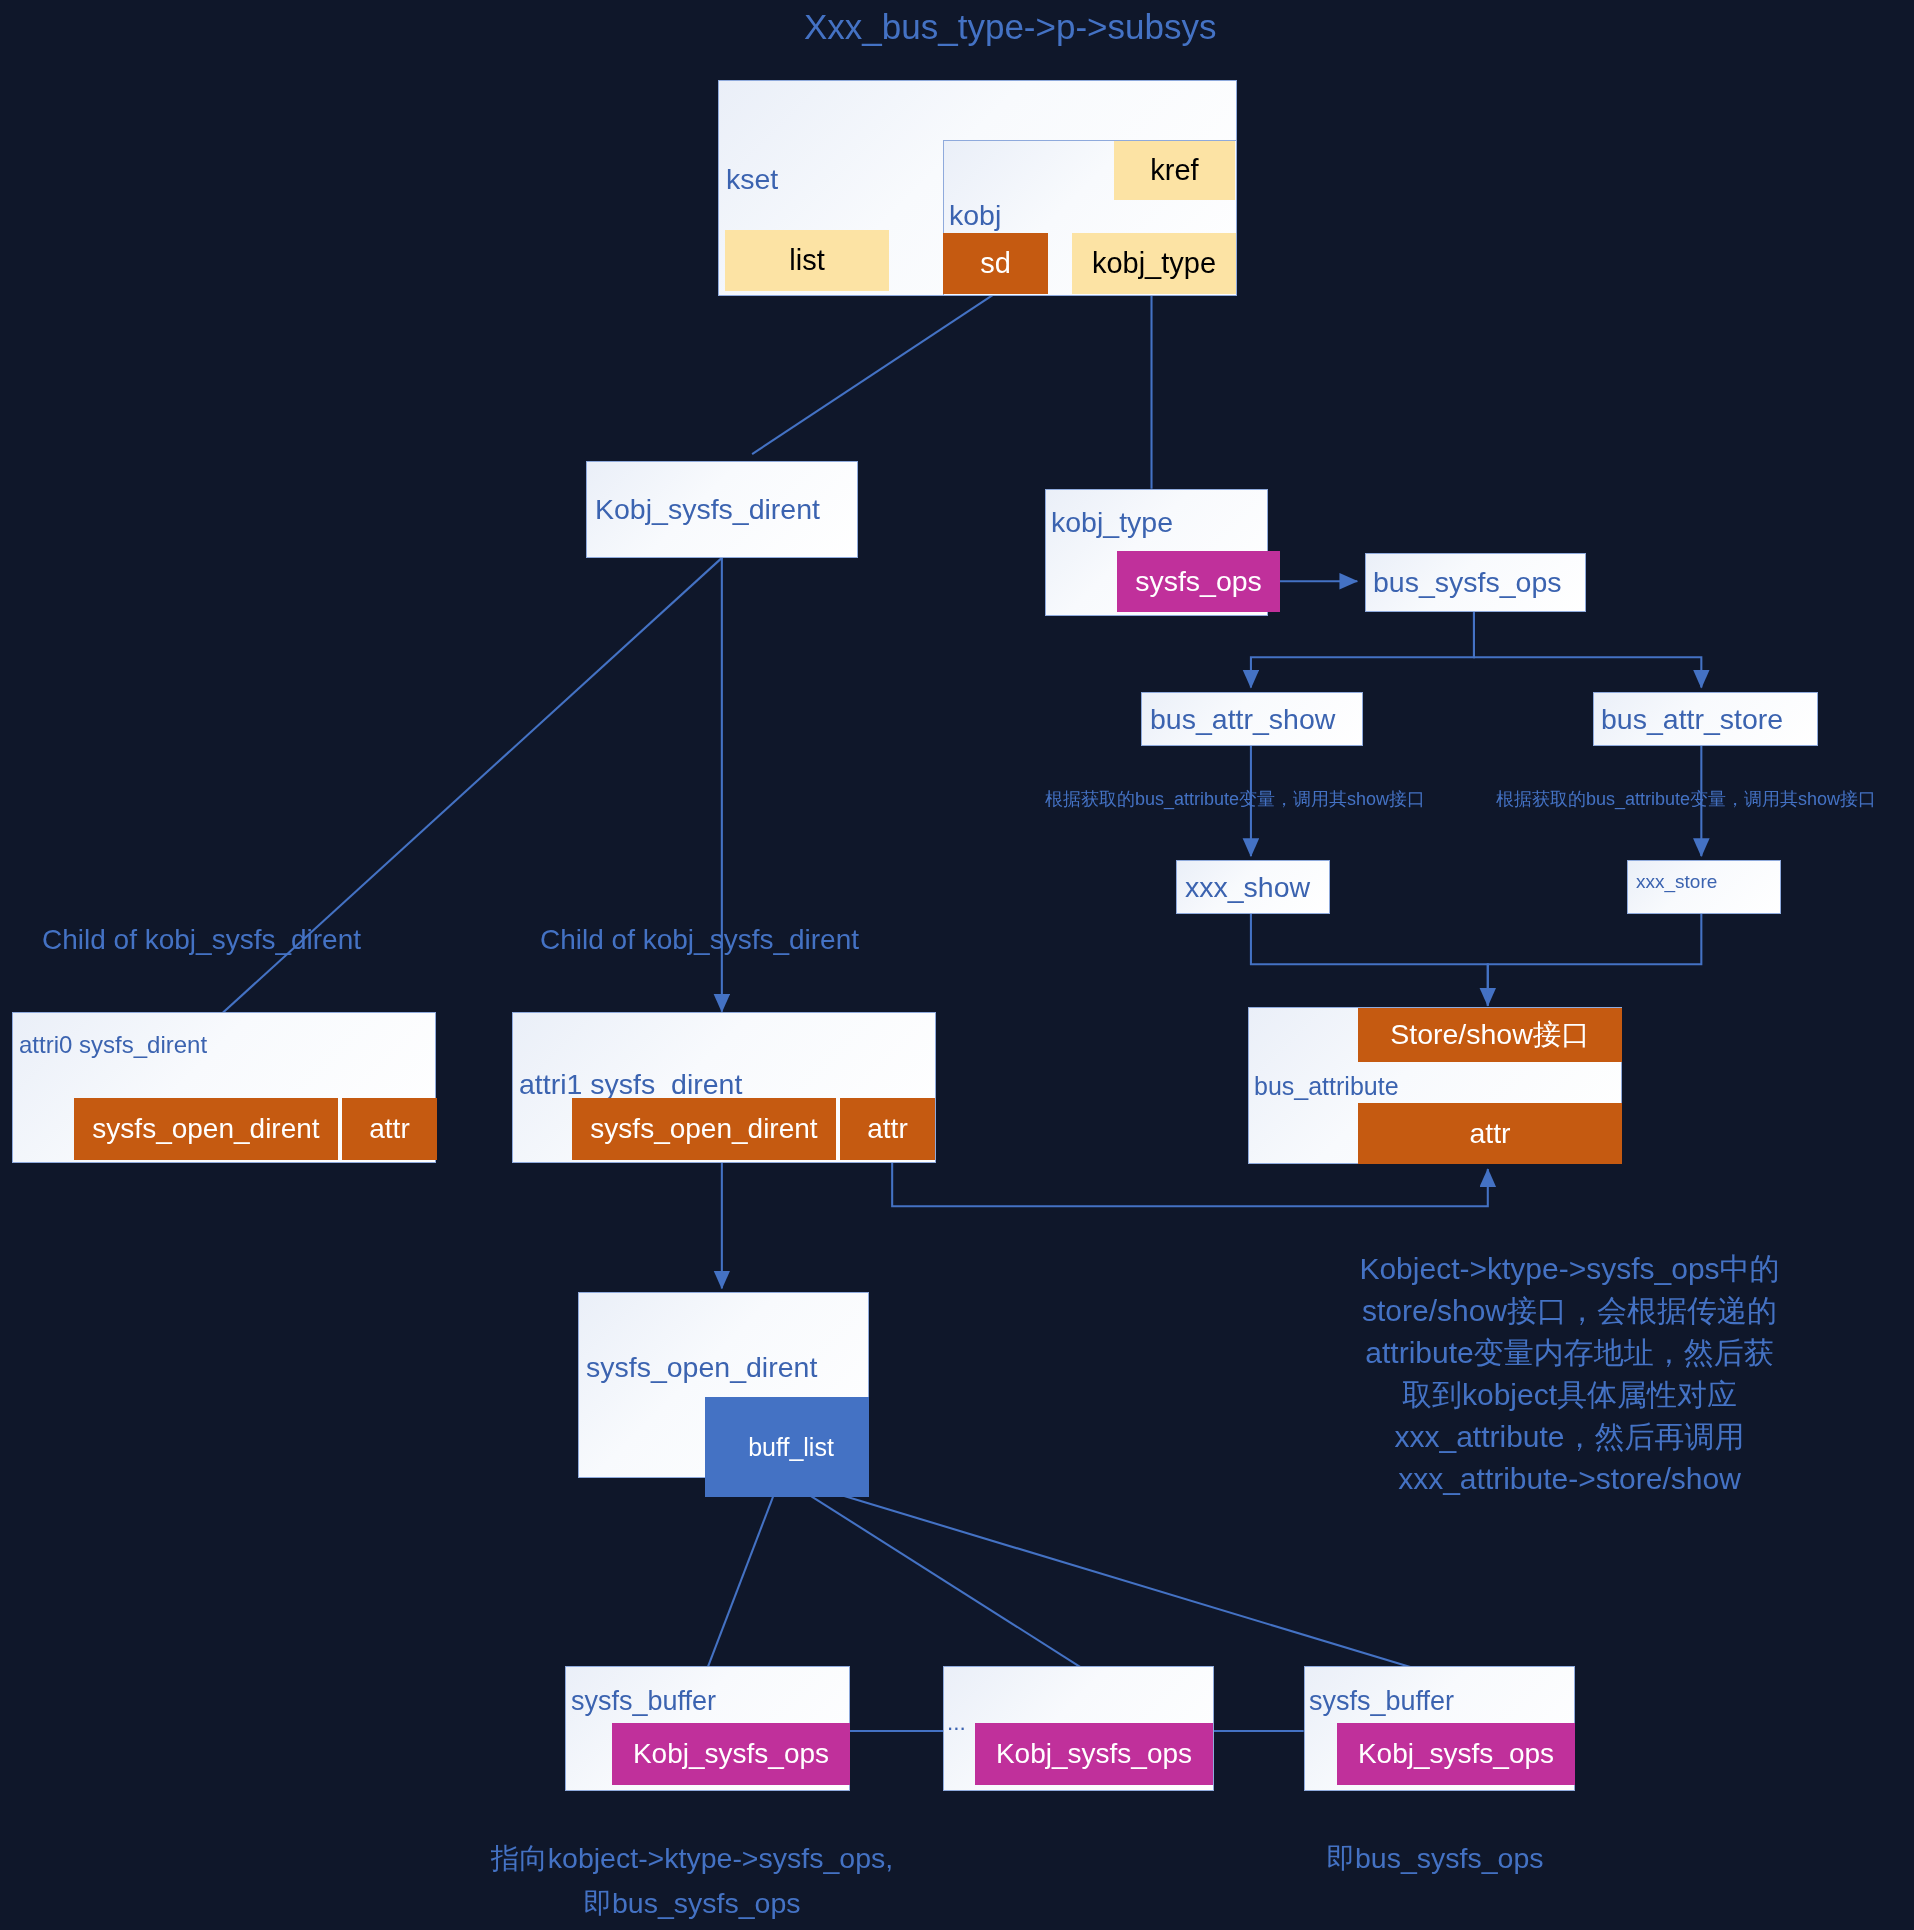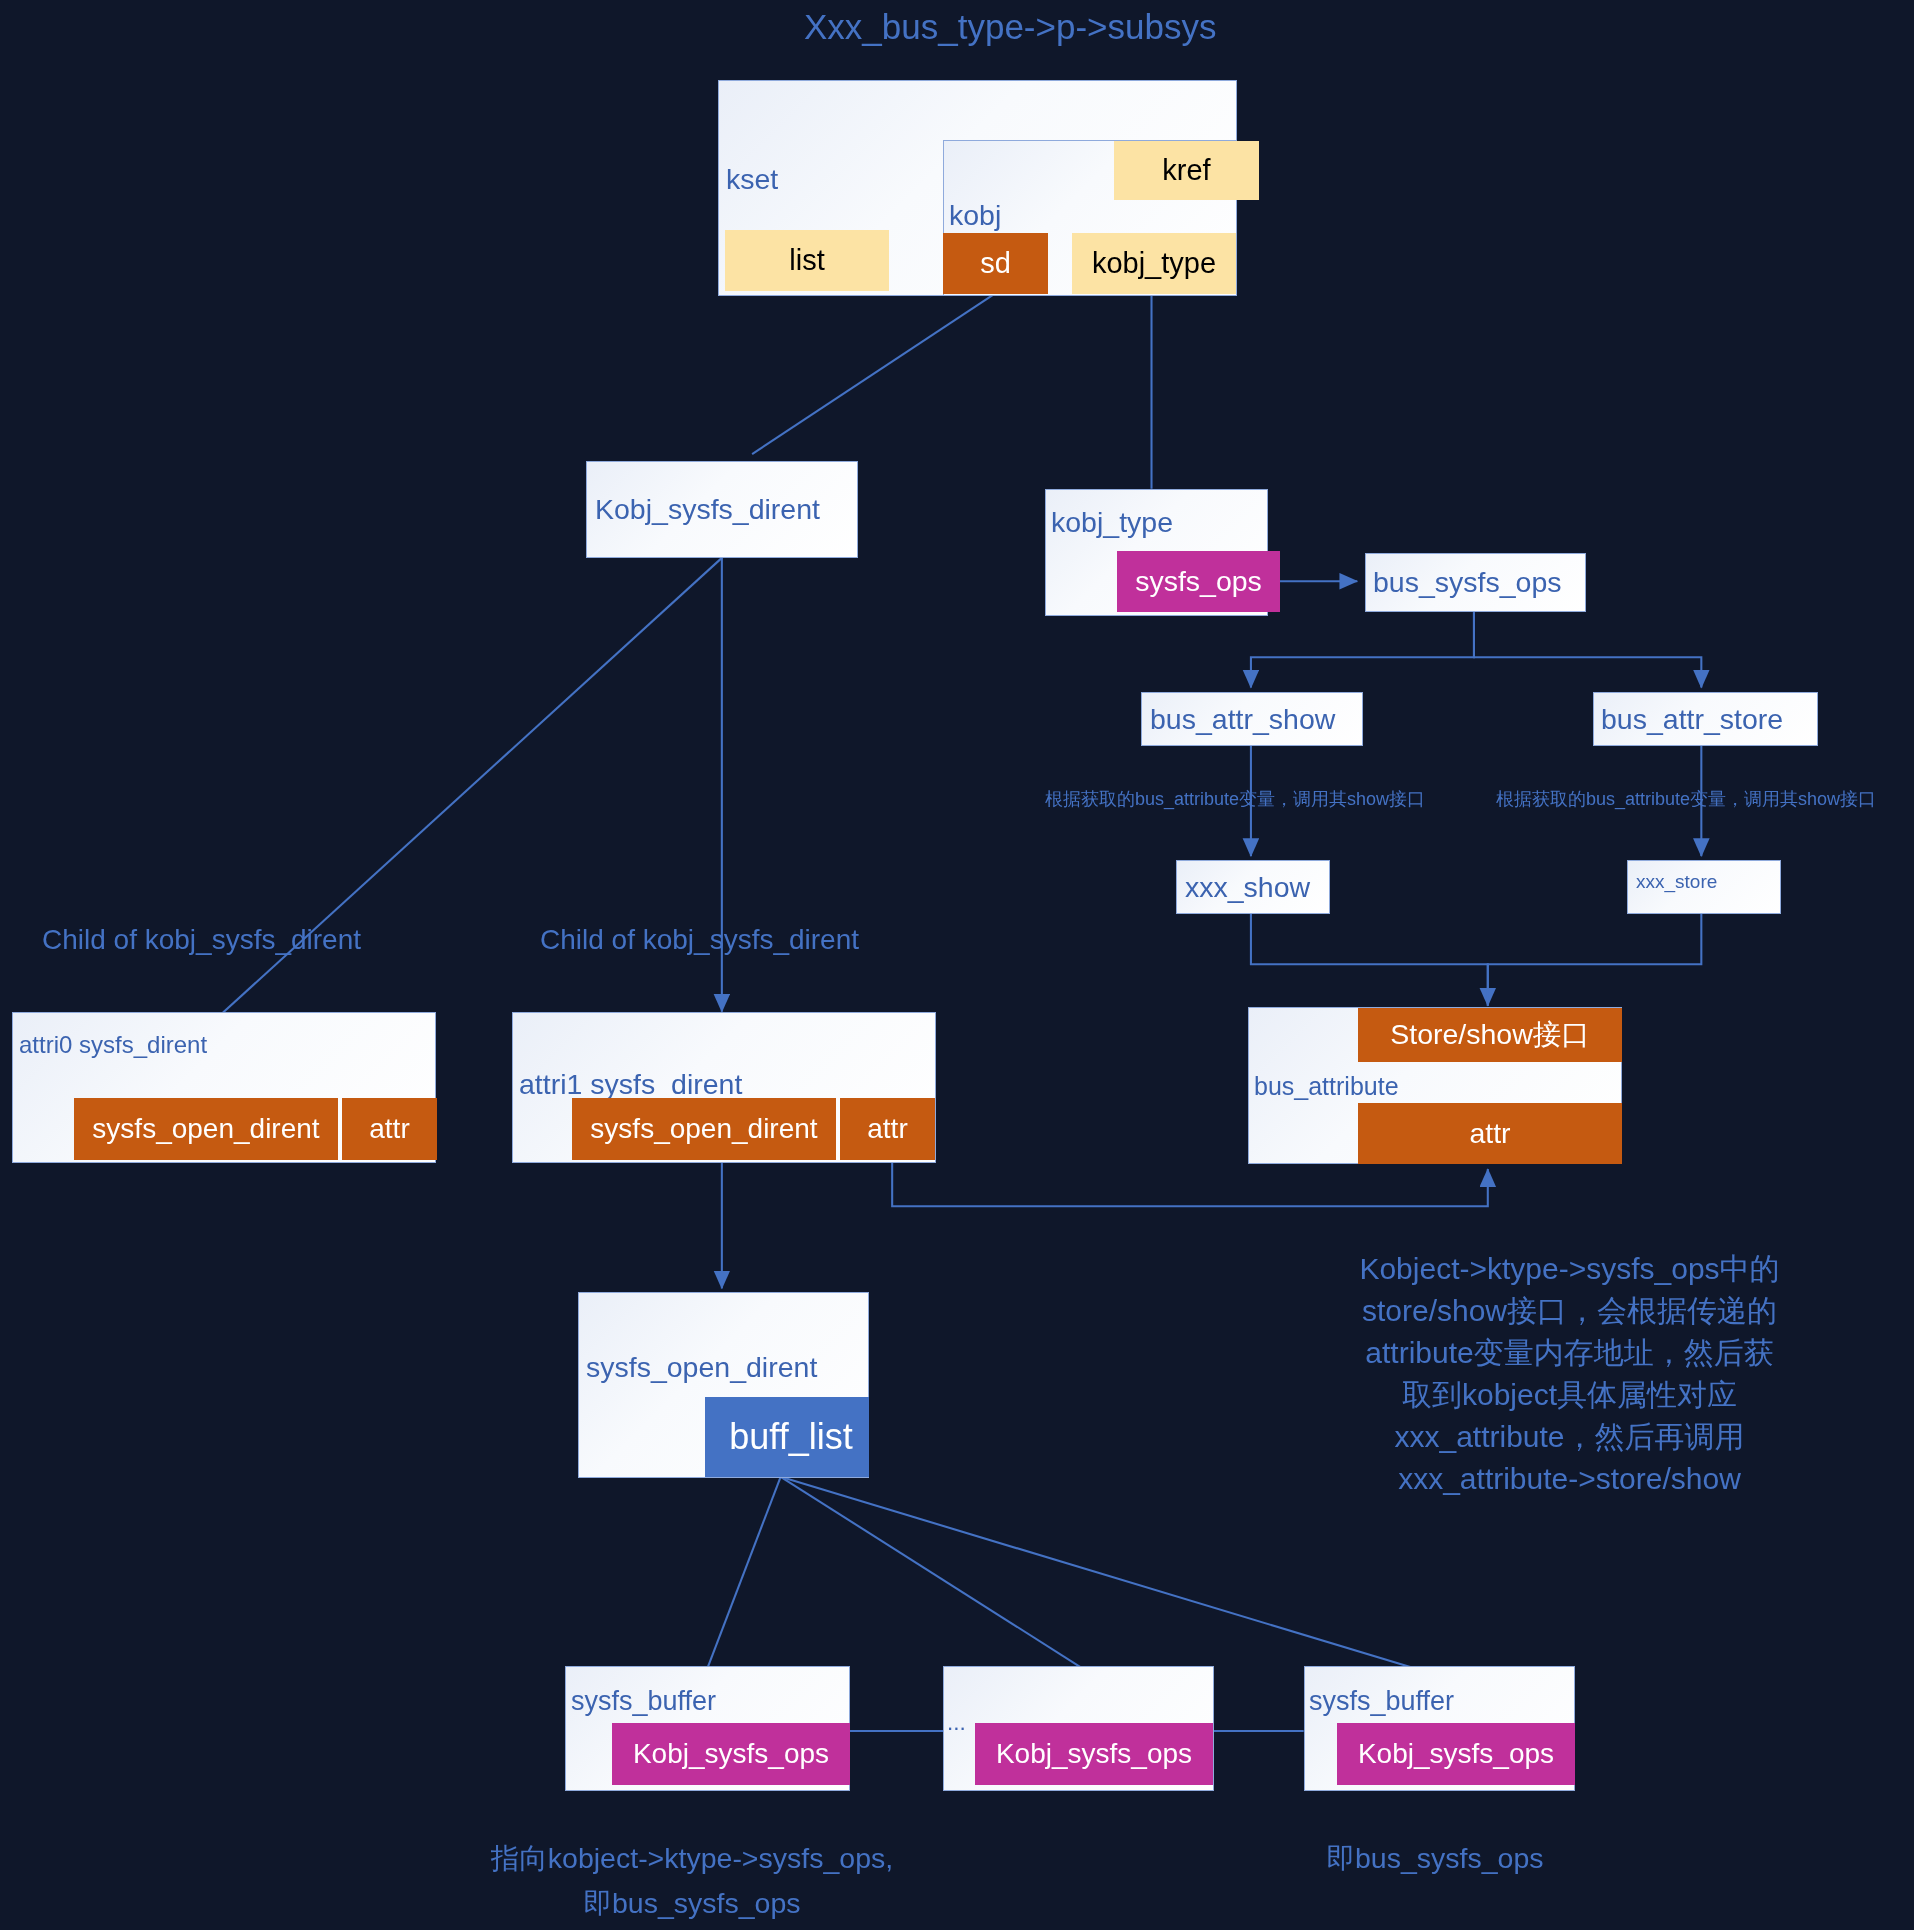--- a/index.html
+++ b/index.html
@@ -64,21 +64,21 @@
   </svg>
 
   <div class="lbl title" style="left:804px;top:7px;">Xxx_bus_type-&gt;p-&gt;subsys</div>
 
   <div class="box" style="left:718px;top:80px;width:519px;height:216px;"></div>
   <div class="lbl" style="left:726px;top:163px;font-size:28.5px;">kset</div>
   <div class="sub yel" style="left:725px;top:230px;width:164px;height:61px;font-size:29px;">list</div>
 
   <div class="box" style="left:943px;top:140px;width:294px;height:156px;"></div>
   <div class="lbl" style="left:949px;top:199px;font-size:28.5px;">kobj</div>
-  <div class="sub yel" style="left:1114px;top:141px;width:145px;height:59px;font-size:29px;">kref</div>
+  <div class="sub yel" style="left:1114px;top:141px;width:121px;height:59px;font-size:29px;">kref</div>
   <div class="sub org" style="left:943px;top:233px;width:105px;height:61px;font-size:29px;">sd</div>
   <div class="sub yel" style="left:1072px;top:233px;width:164px;height:61px;font-size:29px;">kobj_type</div>
 
   <div class="box" style="left:586px;top:461px;width:272px;height:97px;"></div>
   <div class="lbl" style="left:595px;top:493px;font-size:28.5px;">Kobj_sysfs_dirent</div>
 
   <div class="box" style="left:1045px;top:489px;width:223px;height:127px;"></div>
   <div class="lbl" style="left:1051px;top:506px;font-size:28.5px;">kobj_type</div>
   <div class="sub mag" style="left:1117px;top:551px;width:163px;height:61px;font-size:28.5px;">sysfs_ops</div>
 
@@ -112,21 +112,21 @@
   <div class="sub org" style="left:74px;top:1098px;width:264px;height:62px;font-size:28px;">sysfs_open_dirent</div>
   <div class="sub org" style="left:342px;top:1098px;width:95px;height:62px;font-size:28px;">attr</div>
 
   <div class="box" style="left:512px;top:1012px;width:424px;height:151px;"></div>
   <div class="lbl" style="left:519px;top:1068px;font-size:28.5px;">attri1 sysfs_dirent</div>
   <div class="sub org" style="left:572px;top:1098px;width:264px;height:62px;font-size:28px;">sysfs_open_dirent</div>
   <div class="sub org" style="left:840px;top:1098px;width:95px;height:62px;font-size:28px;">attr</div>
 
   <div class="box" style="left:578px;top:1292px;width:291px;height:186px;"></div>
   <div class="lbl" style="left:586px;top:1351px;font-size:28.5px;">sysfs_open_dirent</div>
-  <div class="sub blu" style="left:705px;top:1397px;width:164px;height:80px;font-size:36px;padding-left:8px;">buff_list</div>
+  <div class="sub blu" style="left:705px;top:1397px;width:164px;height:100px;font-size:25px;padding-left:8px;">buff_list</div>
 
   <div class="box" style="left:565px;top:1666px;width:285px;height:125px;"></div>
   <div class="lbl" style="left:571px;top:1686px;font-size:27px;">sysfs_buffer</div>
   <div class="sub mag" style="left:612px;top:1723px;width:238px;height:62px;font-size:28px;">Kobj_sysfs_ops</div>
 
   <div class="box" style="left:943px;top:1666px;width:271px;height:125px;"></div>
   <div class="lbl" style="left:947px;top:1710px;font-size:22.5px;">...</div>
   <div class="sub mag" style="left:975px;top:1723px;width:238px;height:62px;font-size:28px;">Kobj_sysfs_ops</div>
 
   <div class="box" style="left:1304px;top:1666px;width:271px;height:125px;"></div>

